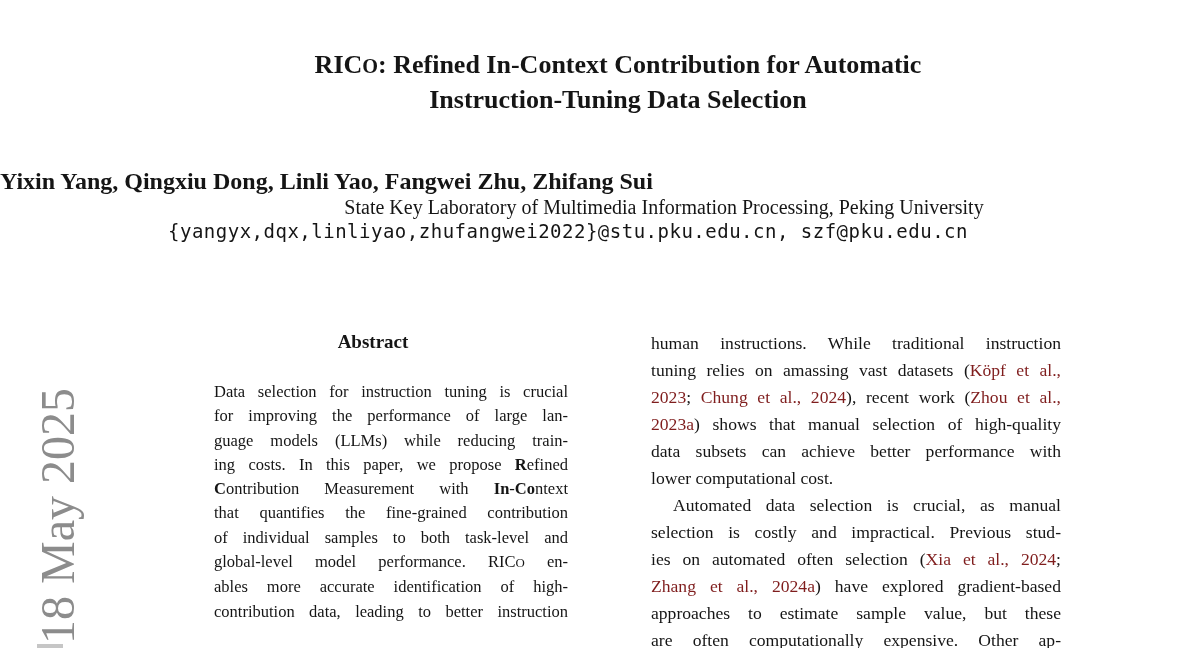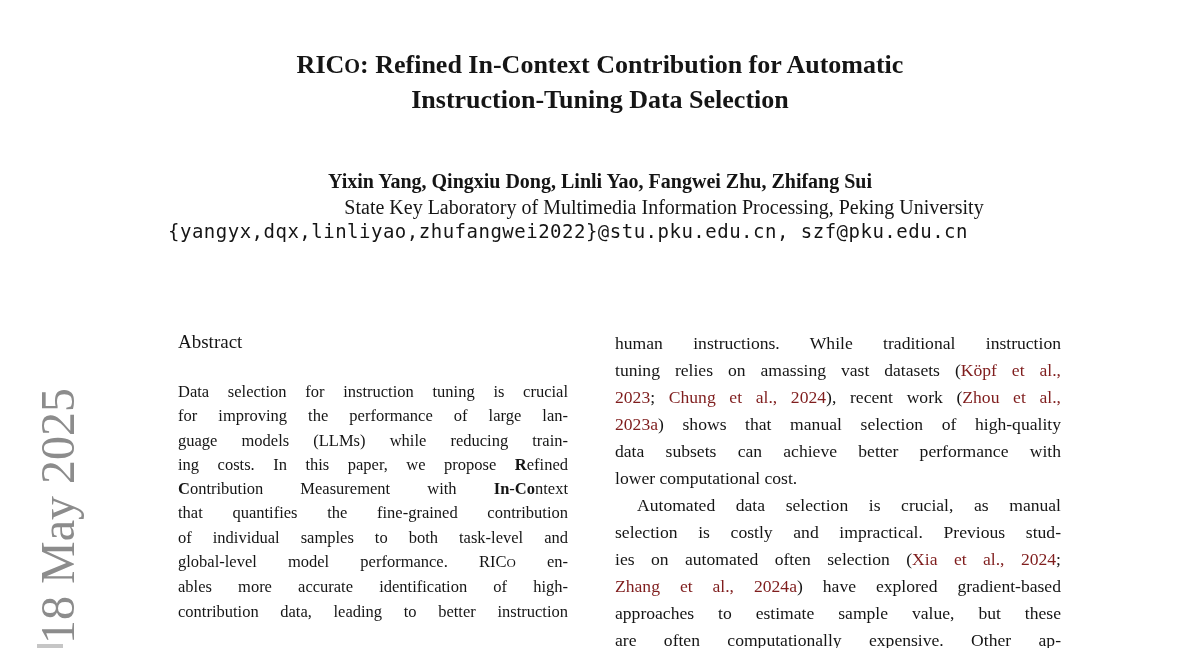--- a/index.html
+++ b/index.html
@@ -9,32 +9,33 @@
     font-family:"Liberation Serif", serif;
     -webkit-font-smoothing:antialiased;
   }
   .seg-n{font-weight:inherit;}
   .seg-b{font-weight:bold;}
   .seg-l{color:#7f1d1d;}
   .seg-o{font-size:0.78em;}
   .line{
     text-align:justify;
     text-align-last:justify;
+    padding-left:36px;
   }
   .line.no-j{text-align-last:left;}
   .line.ind{text-indent:22px;}
   .center .line{text-align:center;text-align-last:center;}
 
   #title-block{
     position:absolute;top:48px;left:0;width:1200px;
     font-size:26px;font-weight:bold;line-height:33px;
   }
   #authors-line{
     position:absolute;top:169px;left:0;width:1200px;
-    text-align:center;font-size:20px;font-weight:bold;line-height:24px;
+    text-align:left;font-size:24px;font-weight:bold;line-height:24px;
   }
   #affiliation-line{
     position:absolute;top:195px;left:16px;width:1200px;
     text-align:center;font-size:20px;line-height:24px;margin-left:48px;
   }
   #email-line{
     position:absolute;top:219px;left:0;width:1136px;
     text-align:center;
     font-family:"DejaVu Sans Mono", monospace;
     font-size:19px;line-height:24px;letter-spacing:0.5px;
@@ -47,21 +48,21 @@
   }
   #watermark-partial{
     position:absolute;left:37px;top:644px;width:26px;height:5px;
     background:#c6c6c6;
   }
   #abstract-col{
     position:absolute;left:178px;top:330px;width:390px;
     font-size:16.5px;line-height:24.3px;
   }
   #abstract-heading{
-    font-weight:normal;font-size:19px;
+    text-align:center;font-weight:bold;font-size:19px;
     line-height:24px;margin-bottom:26px;
   }
   #intro-col{
     position:absolute;left:615px;top:330px;width:446px;
     font-size:17.6px;line-height:27px;
   }
 </style>
 </head>
 <body>
 

